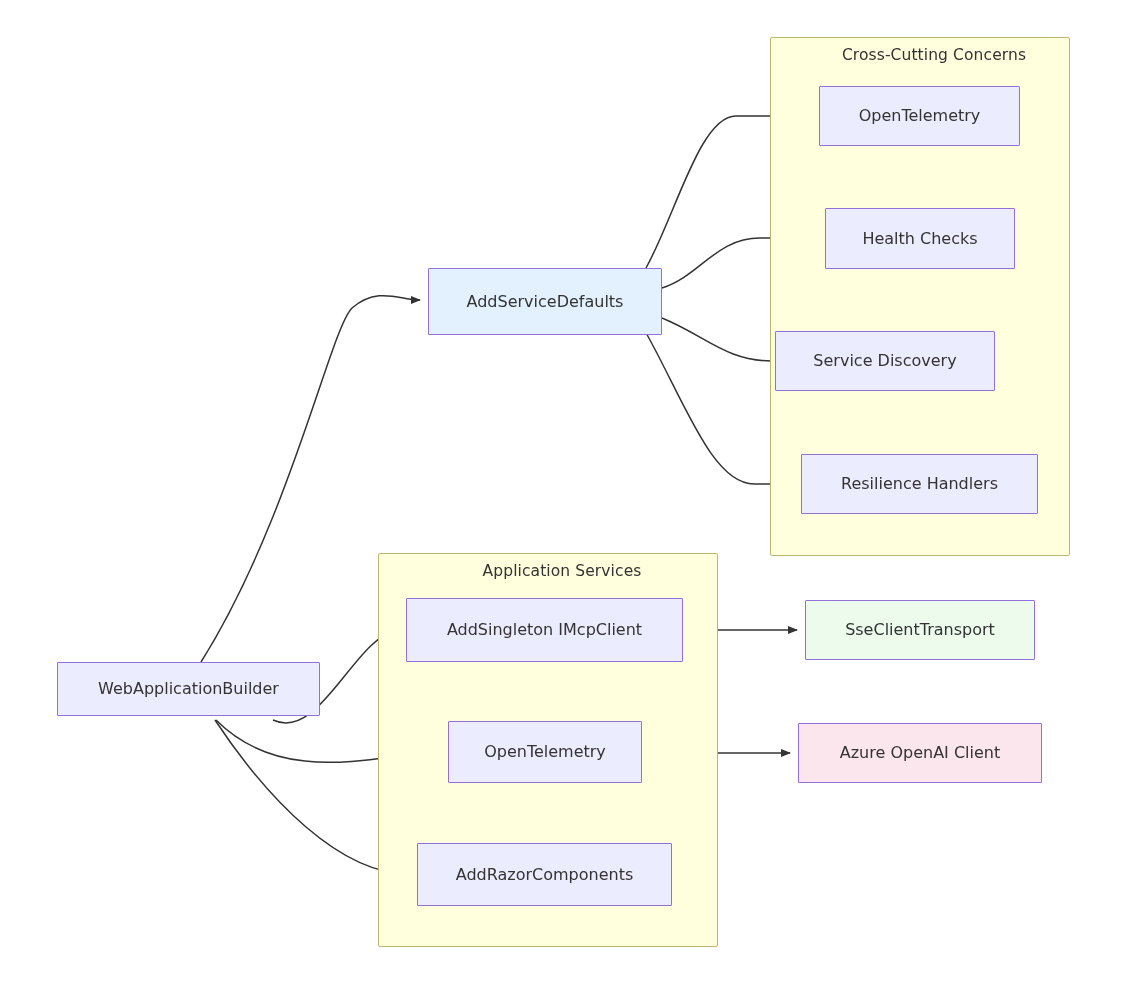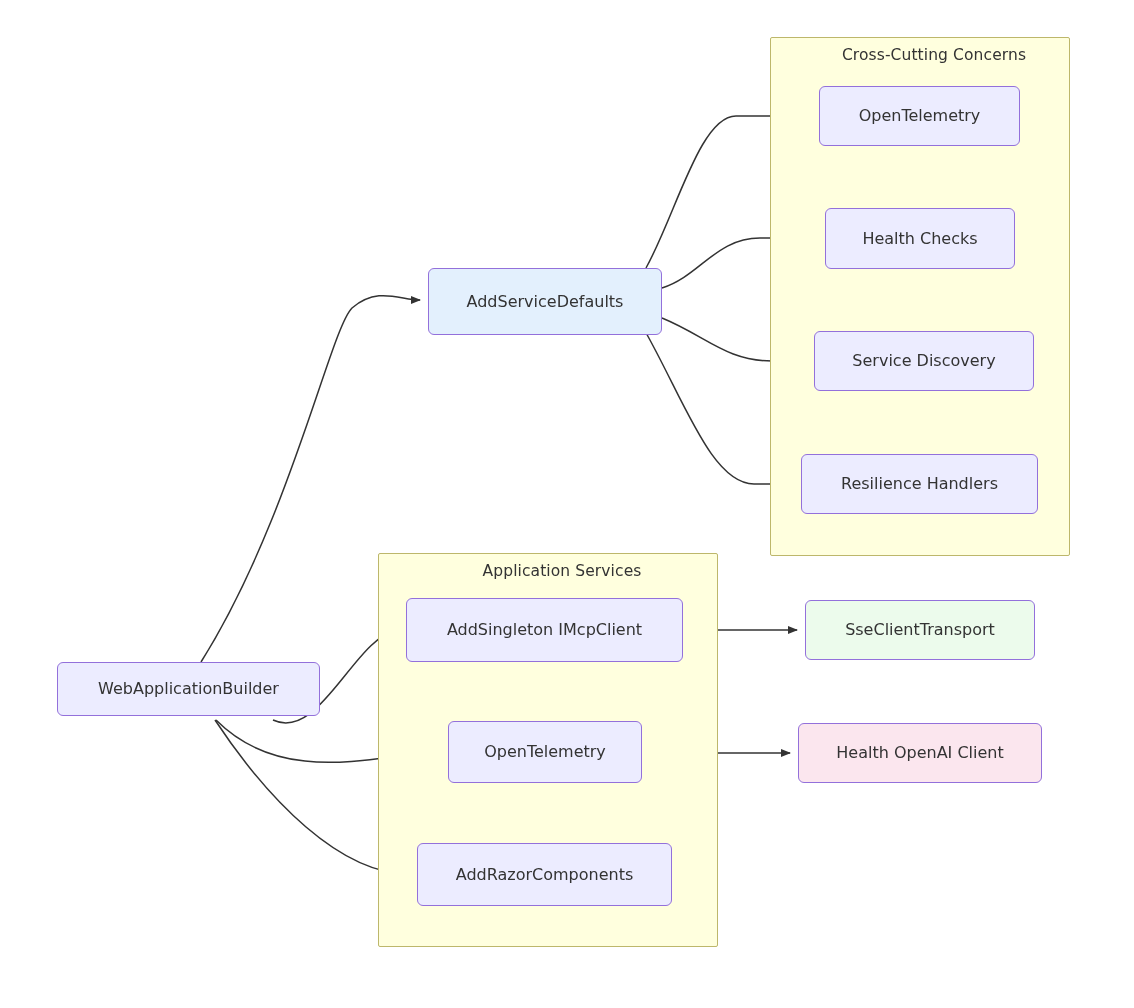--- a/index.html
+++ b/index.html
@@ -44,21 +44,21 @@
     letter-spacing: 0.1px;
     padding-left: 14px;
   }
   .node {
     position: absolute;
     box-sizing: border-box;
     display: flex;
     align-items: center;
     justify-content: center;
     border: 1.4px solid #9370db;
-    border-radius: 6px;
+    border-radius: 1px;
     font-size: 16px;
     color: #333333;
     text-align: center;
     line-height: 1.2;
     padding: 0 6px;
   }
   .fill-lavender { background: #ececff; }
   .fill-blue     { background: #e3f0fd; }
   .fill-green    { background: #ecfbec; }
   .fill-pink     { background: #fbe6ee; }
@@ -103,36 +103,36 @@
       </div>
       <div class="node fill-blue" style="left: 428px; top: 268px; width: 234px; height: 67px;">
         <span>AddServiceDefaults</span>
       </div>
       <div class="node fill-lavender" style="left: 819px; top: 86px; width: 201px; height: 60px;">
         <span>OpenTelemetry</span>
       </div>
       <div class="node fill-lavender" style="left: 825px; top: 208px; width: 190px; height: 61px;">
         <span>Health Checks</span>
       </div>
-      <div class="node fill-lavender" style="left: 814px; top: 331px; width: 220px; height: 60px;">
+      <div class="node fill-lavender" style="left: 775px; top: 331px; width: 220px; height: 60px;">
         <span>Service Discovery</span>
       </div>
       <div class="node fill-lavender" style="left: 801px; top: 454px; width: 237px; height: 60px;">
         <span>Resilience Handlers</span>
       </div>
       <div class="node fill-lavender" style="left: 406px; top: 598px; width: 277px; height: 64px;">
         <span>AddSingleton IMcpClient</span>
       </div>
       <div class="node fill-lavender" style="left: 448px; top: 721px; width: 194px; height: 62px;">
         <span>OpenTelemetry</span>
       </div>
       <div class="node fill-lavender" style="left: 417px; top: 843px; width: 255px; height: 63px;">
         <span>AddRazorComponents</span>
       </div>
       <div class="node fill-green" style="left: 805px; top: 600px; width: 230px; height: 60px;">
         <span>SseClientTransport</span>
       </div>
       <div class="node fill-pink" style="left: 798px; top: 723px; width: 244px; height: 60px;">
-        <span>Health OpenAI Client</span>
+        <span>Azure OpenAI Client</span>
       </div>
     </div>
 
 </div>
 
 </body></html>

